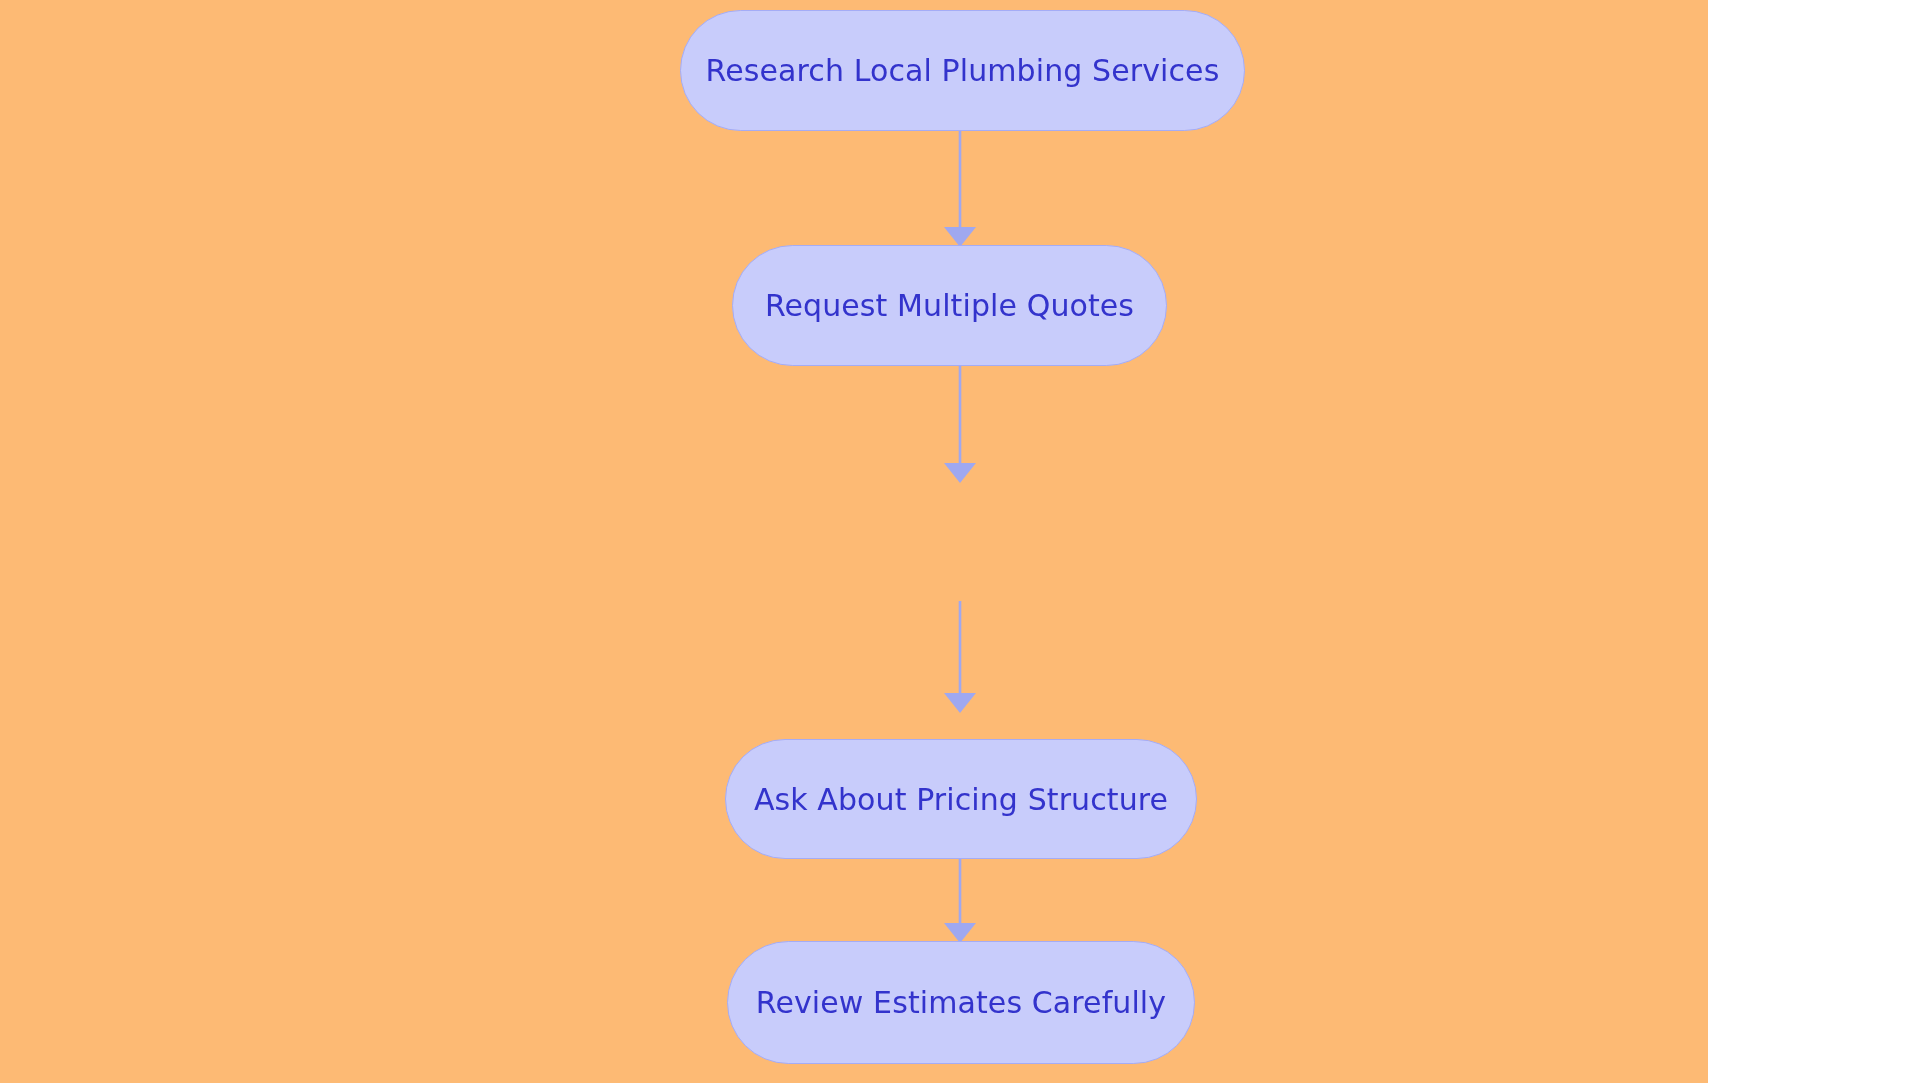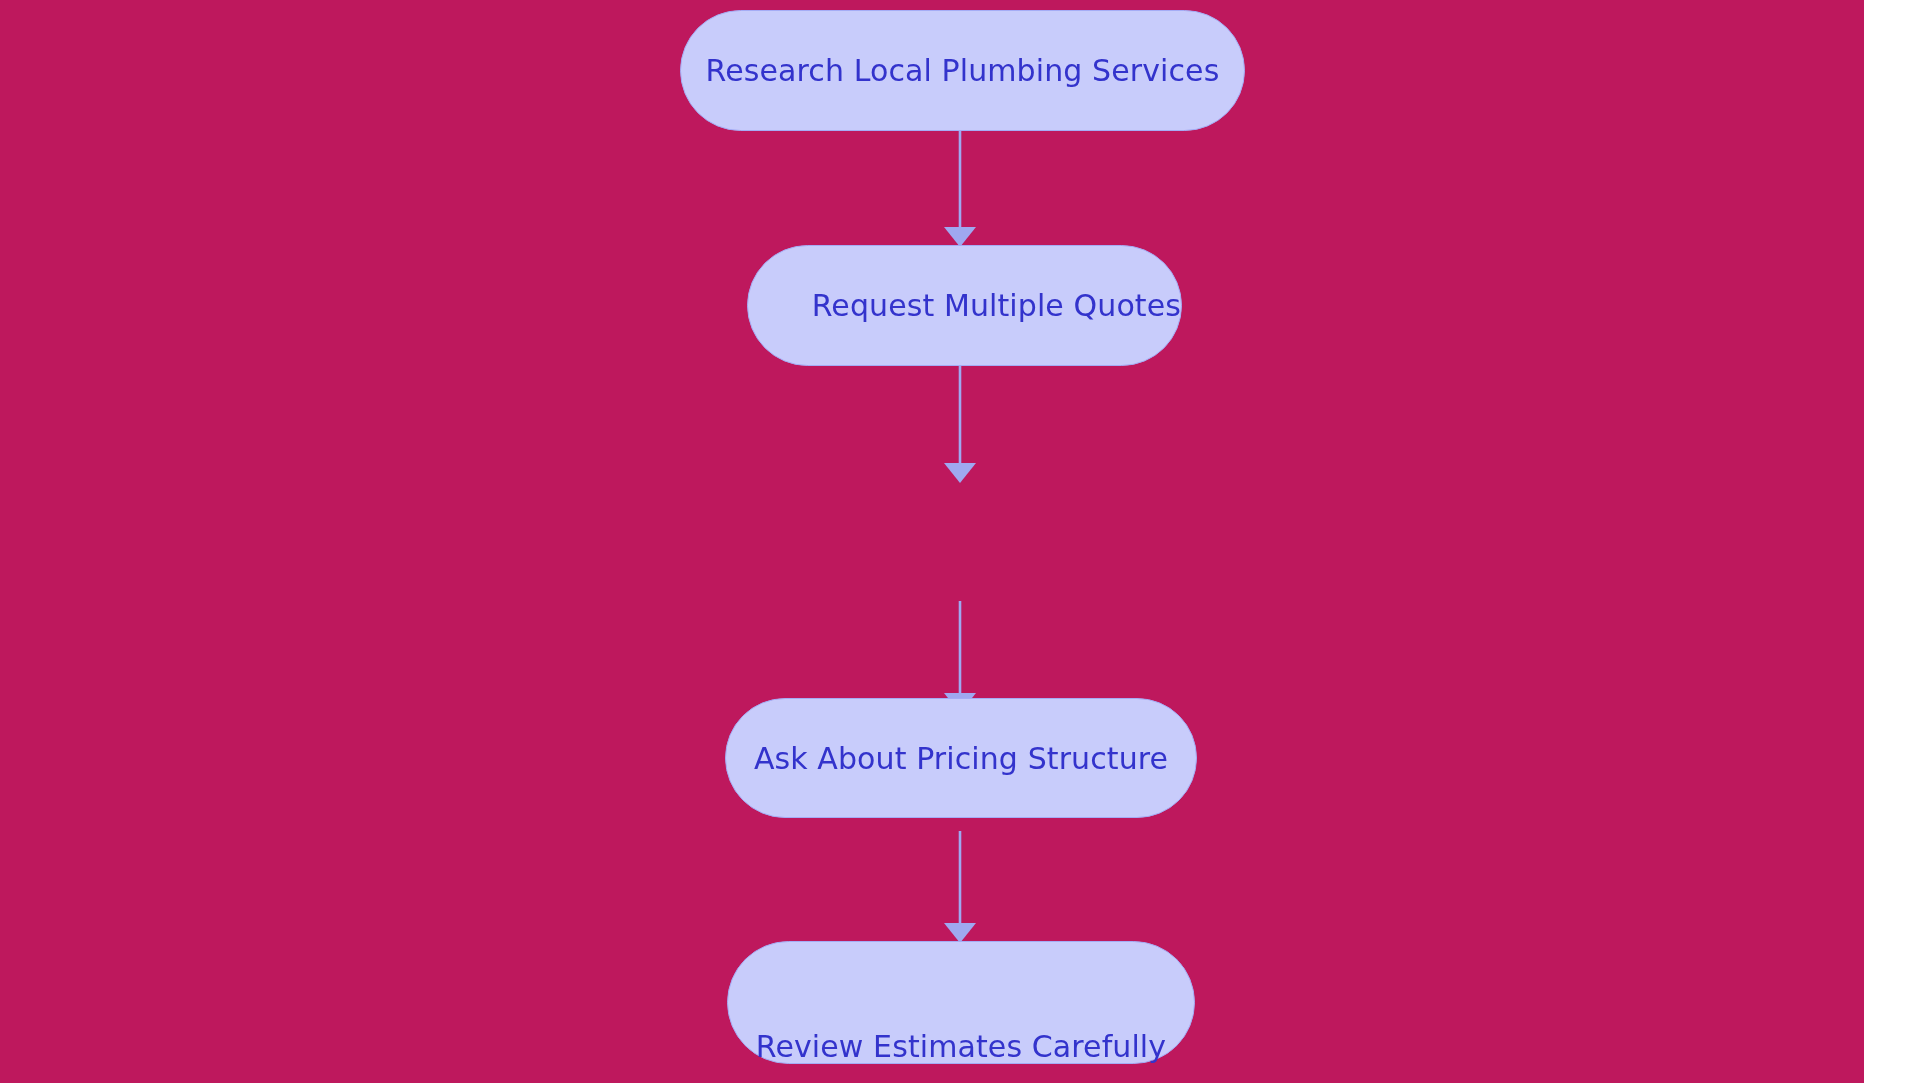--- a/index.html
+++ b/index.html
@@ -10,23 +10,23 @@
   body {
     width: 1920px;
     height: 1083px;
     background: #ffffff;
     font-family: "DejaVu Sans", "Liberation Sans", sans-serif;
     overflow: hidden;
   }
 
   #flowchart-canvas {
     position: relative;
-    width: 1864px;
+    width: 1708px;
     height: 1083px;
-    background: #be185d;
+    background: #fdba74;
   }
 
   
   .node {
     position: absolute;
     box-sizing: border-box;
     display: flex;
     align-items: center;
     justify-content: center;
     background: #c8ccfb;
@@ -42,30 +42,30 @@
     line-height: 1.1;
     white-space: nowrap;
     text-align: center;
   }
 
   
   #node-research-local-plumbing-services {
     left: 680px;  top: 10px;   width: 565px; height: 121px;
   }
   #node-request-multiple-quotes {
-    left: 747px;  top: 245px;  width: 435px; height: 121px; justify-content: flex-end;
+    left: 732px;  top: 245px;  width: 435px; height: 121px;
   }
   #node-provide-detailed-information {
     left: 722px;  top: 481px;  width: 480px; height: 120px;
   }
   #node-ask-about-pricing-structure {
-    left: 725px;  top: 698px;  width: 472px; height: 120px;
+    left: 725px;  top: 739px;  width: 472px; height: 120px;
   }
   #node-review-estimates-carefully {
-    left: 727px;  top: 941px;  width: 468px; height: 123px; align-items: flex-end;
+    left: 727px;  top: 941px;  width: 468px; height: 123px;
   }
 
   
   #connector-layer {
     position: absolute;
     left: 0; top: 0;
     width: 1920px;
     height: 1083px;
     z-index: 1;
     pointer-events: none;

